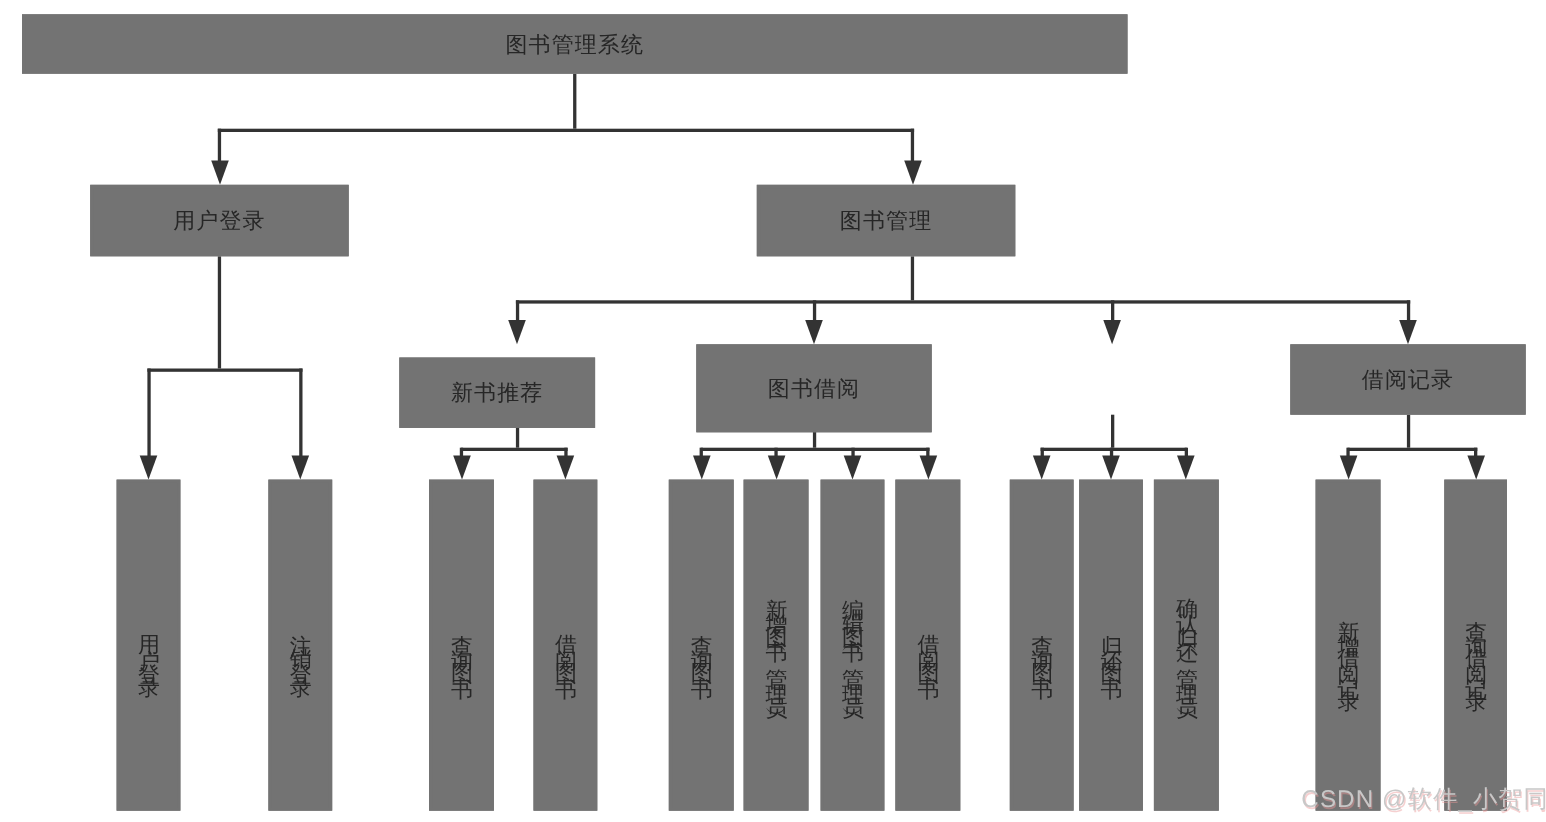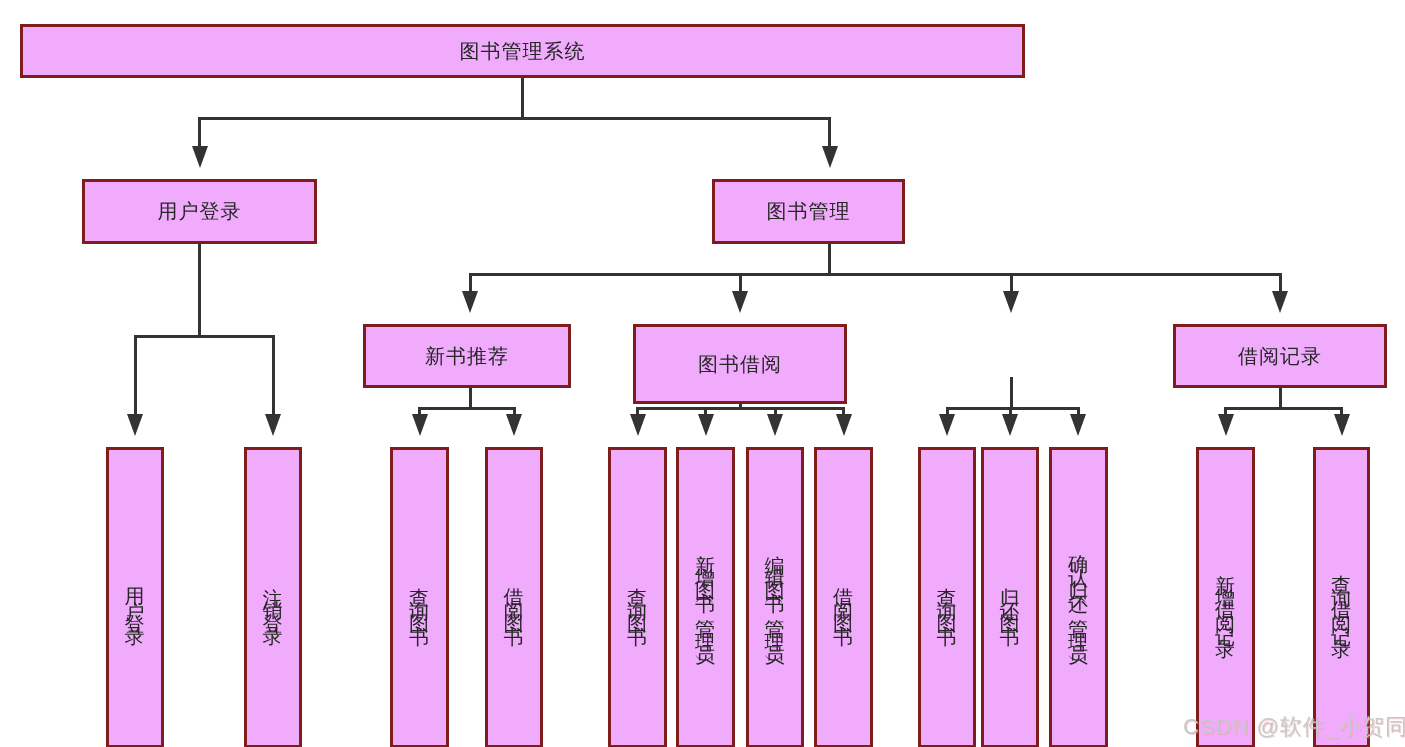--- a/index.html
+++ b/index.html
@@ -6,31 +6,30 @@
   #stage{
     position:relative;
     width:1405px;height:747px;
     background:#ffffff;
     overflow:hidden;
     font-family:"Liberation Sans","DejaVu Sans",sans-serif;
   }
   .box{
     position:absolute;
     box-sizing:border-box;
-    border:3px solid #7f1d1d;
-    background:#f0abfc;
+    border:3px solid #737373;
+    background:#737373;
     display:flex;
     align-items:center;
     justify-content:center;
     font-size:20px;
     color:#262626;
     letter-spacing:1px;
     z-index:2;
     text-align:center;
-    margin-top:11px;
   }
   .vtext{
     writing-mode:vertical-rl;
     text-orientation:mixed;
     letter-spacing:13px;
     line-height:1;
   }
   .vline,.hline{position:absolute;background:#333333;z-index:1;}
   .vline{width:3px;}
   .hline{height:3px;}
@@ -52,23 +51,23 @@
   }
 </style>
 </head>
 <body>
 
 <div id="stage">
 
   <div class="box" style="left:20px;top:13px;width:1005px;height:54px">图书管理系统</div>
 
   <div class="box" style="left:82px;top:168px;width:235px;height:65px">用户登录</div>
-  <div class="box" style="left:712px;top:168px;width:193px;height:65px">图书管理</div>
+  <div class="box" style="left:688px;top:168px;width:235px;height:65px">图书管理</div>
 
-  <div class="box" style="left:363px;top:313px;width:208px;height:64px">新书推荐</div>
+  <div class="box" style="left:363px;top:325px;width:178px;height:64px">新书推荐</div>
   <div class="box" style="left:633px;top:313px;width:214px;height:80px">图书借阅</div>
   <div class="box" style="left:1173px;top:313px;width:214px;height:64px">借阅记录</div>
 
   <div class="box vtext" style="left:106px;top:436px;width:58px;height:301px">用户登录</div>
   <div class="box vtext" style="left:244px;top:436px;width:58px;height:301px">注销登录</div>
 
   <div class="box vtext" style="left:390px;top:436px;width:59px;height:301px">查询图书</div>
   <div class="box vtext" style="left:485px;top:436px;width:58px;height:301px">借阅图书</div>
 
   <div class="box vtext" style="left:608px;top:436px;width:59px;height:301px">查询图书</div>

